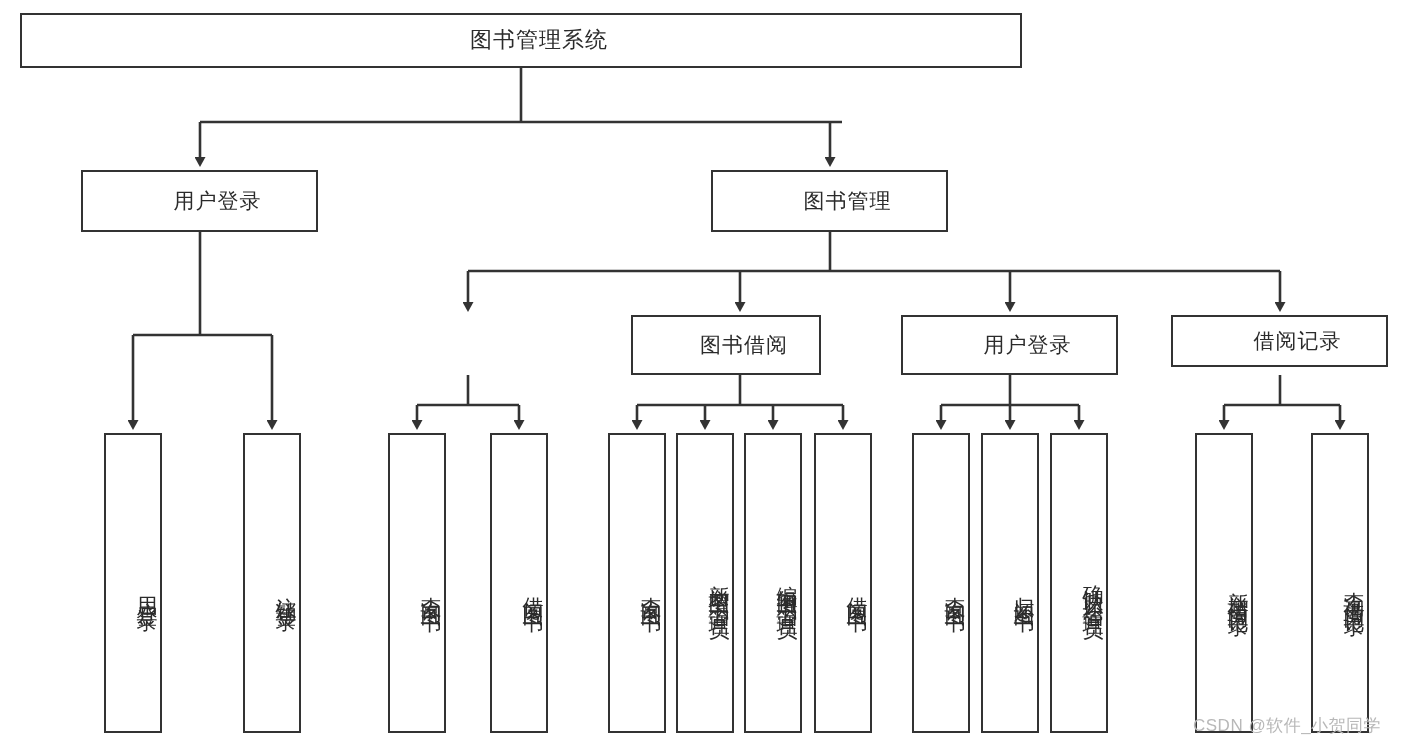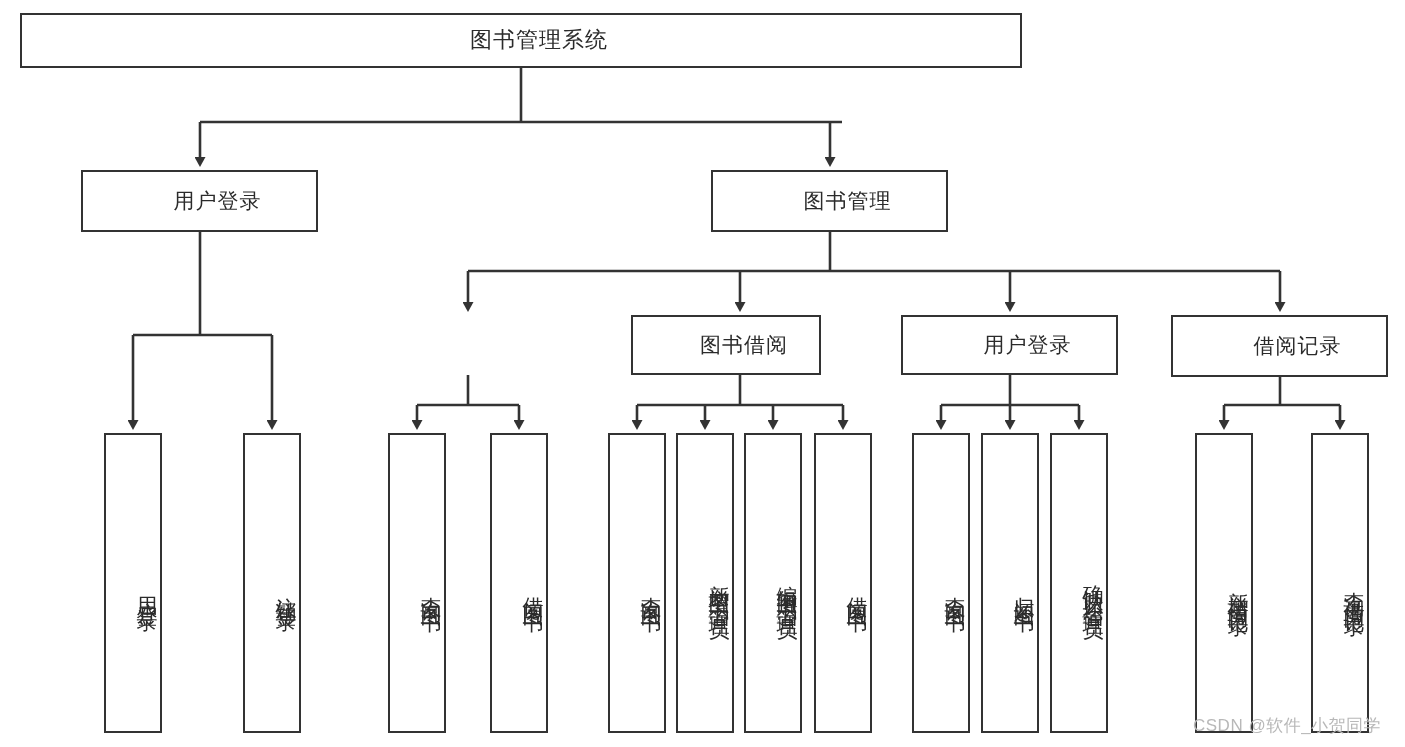--- a/index.html
+++ b/index.html
@@ -140,21 +140,21 @@
 
 
   <div class="node horiz" style="left:631px; top:315px; width:190px; height:60px;">
     <span>图书借阅</span>
   </div>
 
   <div class="node horiz" style="left:901px; top:315px; width:217px; height:60px;">
     <span>用户登录</span>
   </div>
 
-  <div class="node horiz" style="left:1171px; top:315px; width:217px; height:62px;">
+  <div class="node horiz" style="left:1171px; top:315px; width:217px; height:52px;">
     <span>借阅记录</span>
   </div>
 
   <div class="node vert" style="left:104px; top:433px; width:58px; height:300px;">
     <span class="vlabel">用户登录</span>
   </div>
 
   <div class="node vert" style="left:243px; top:433px; width:58px; height:300px;">
     <span class="vlabel">注销登录</span>
   </div>

